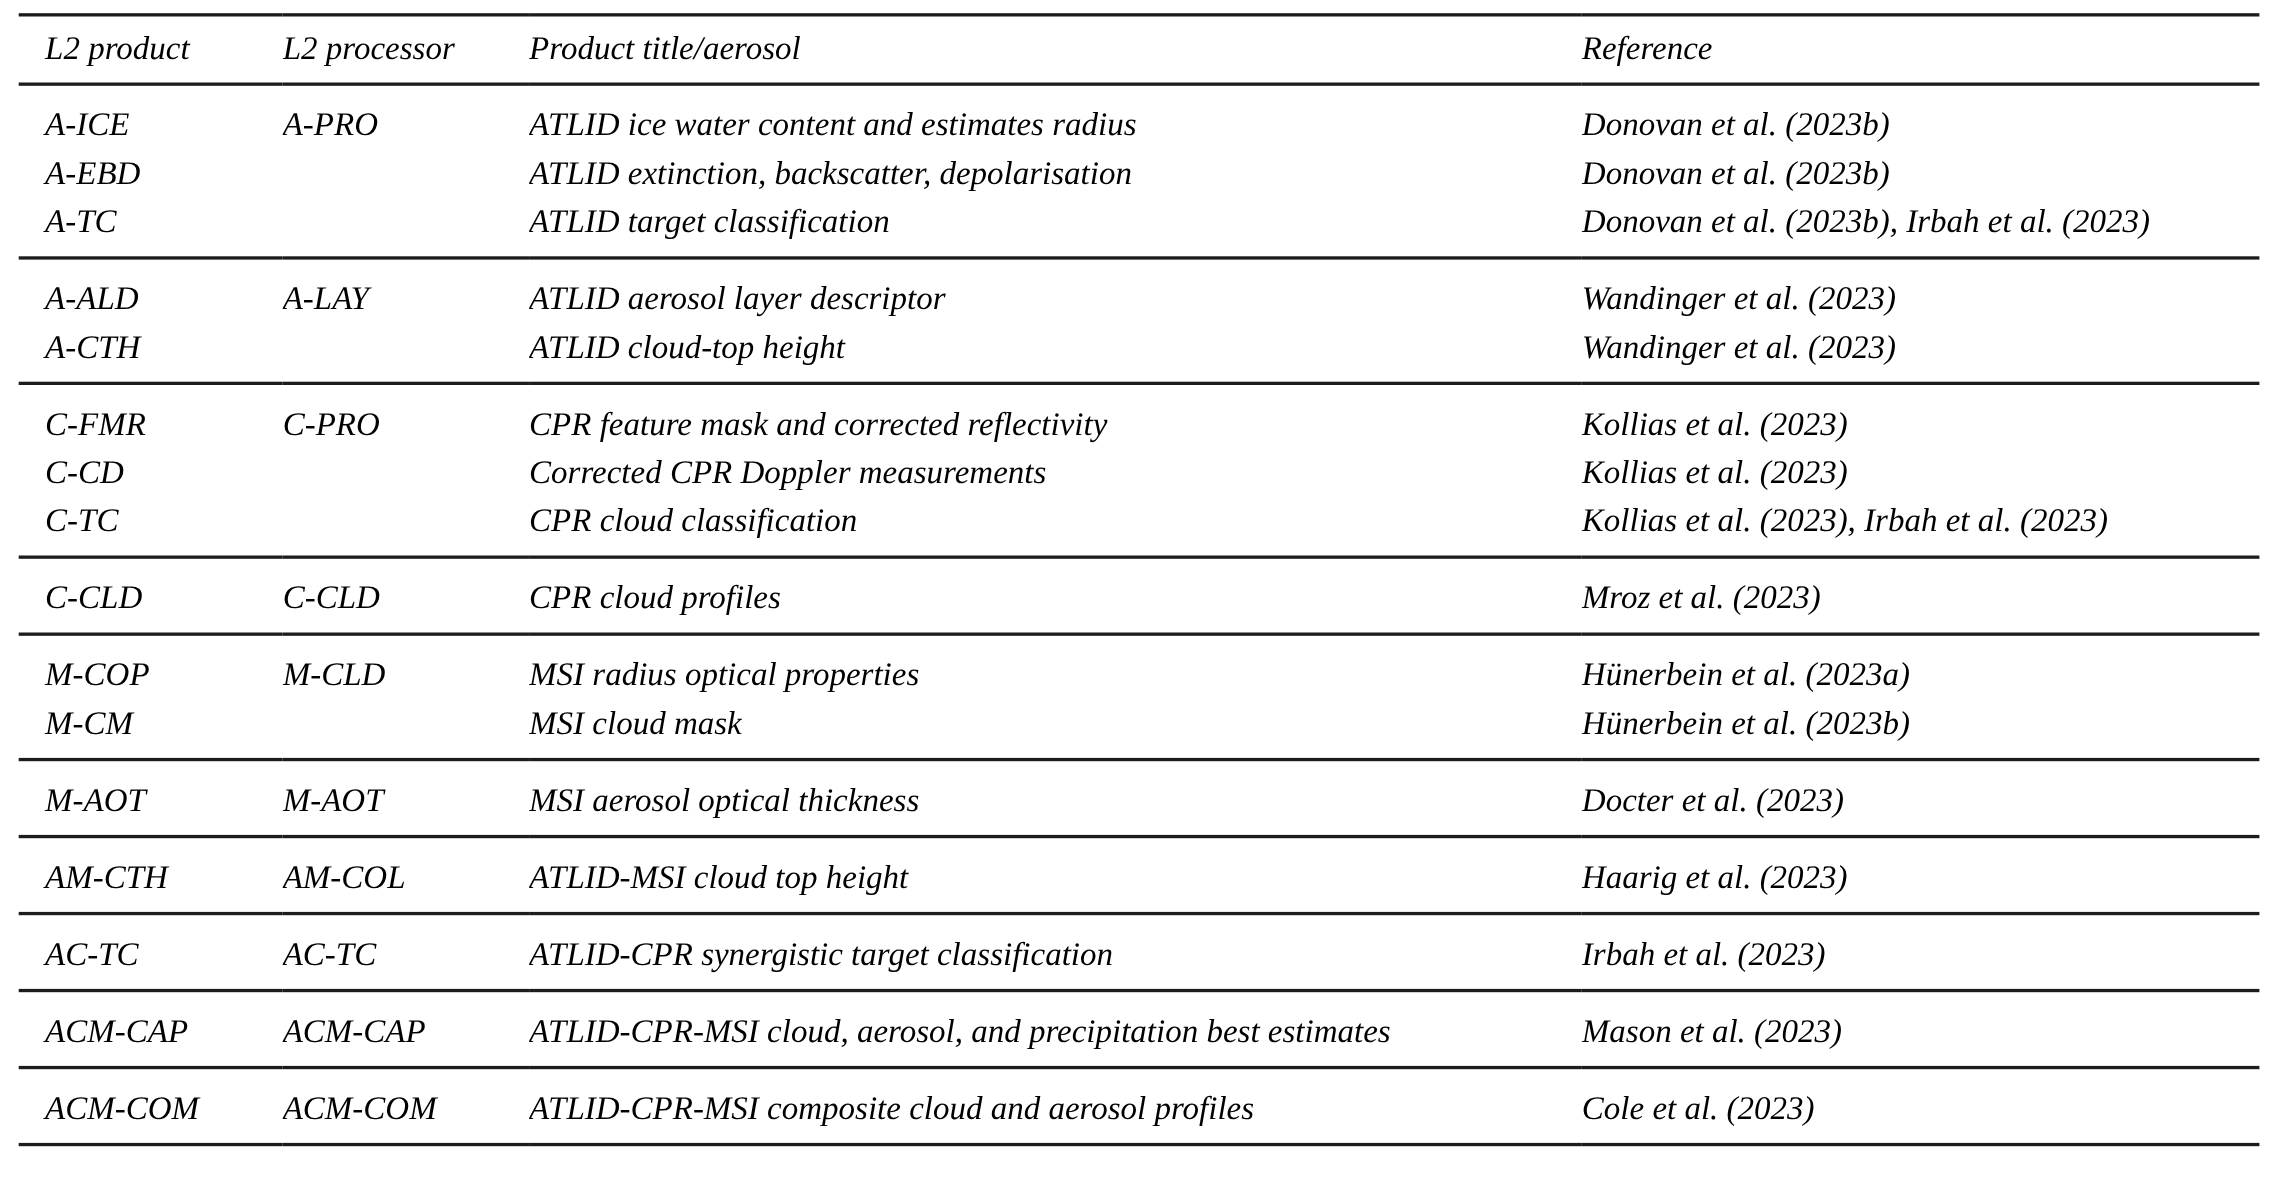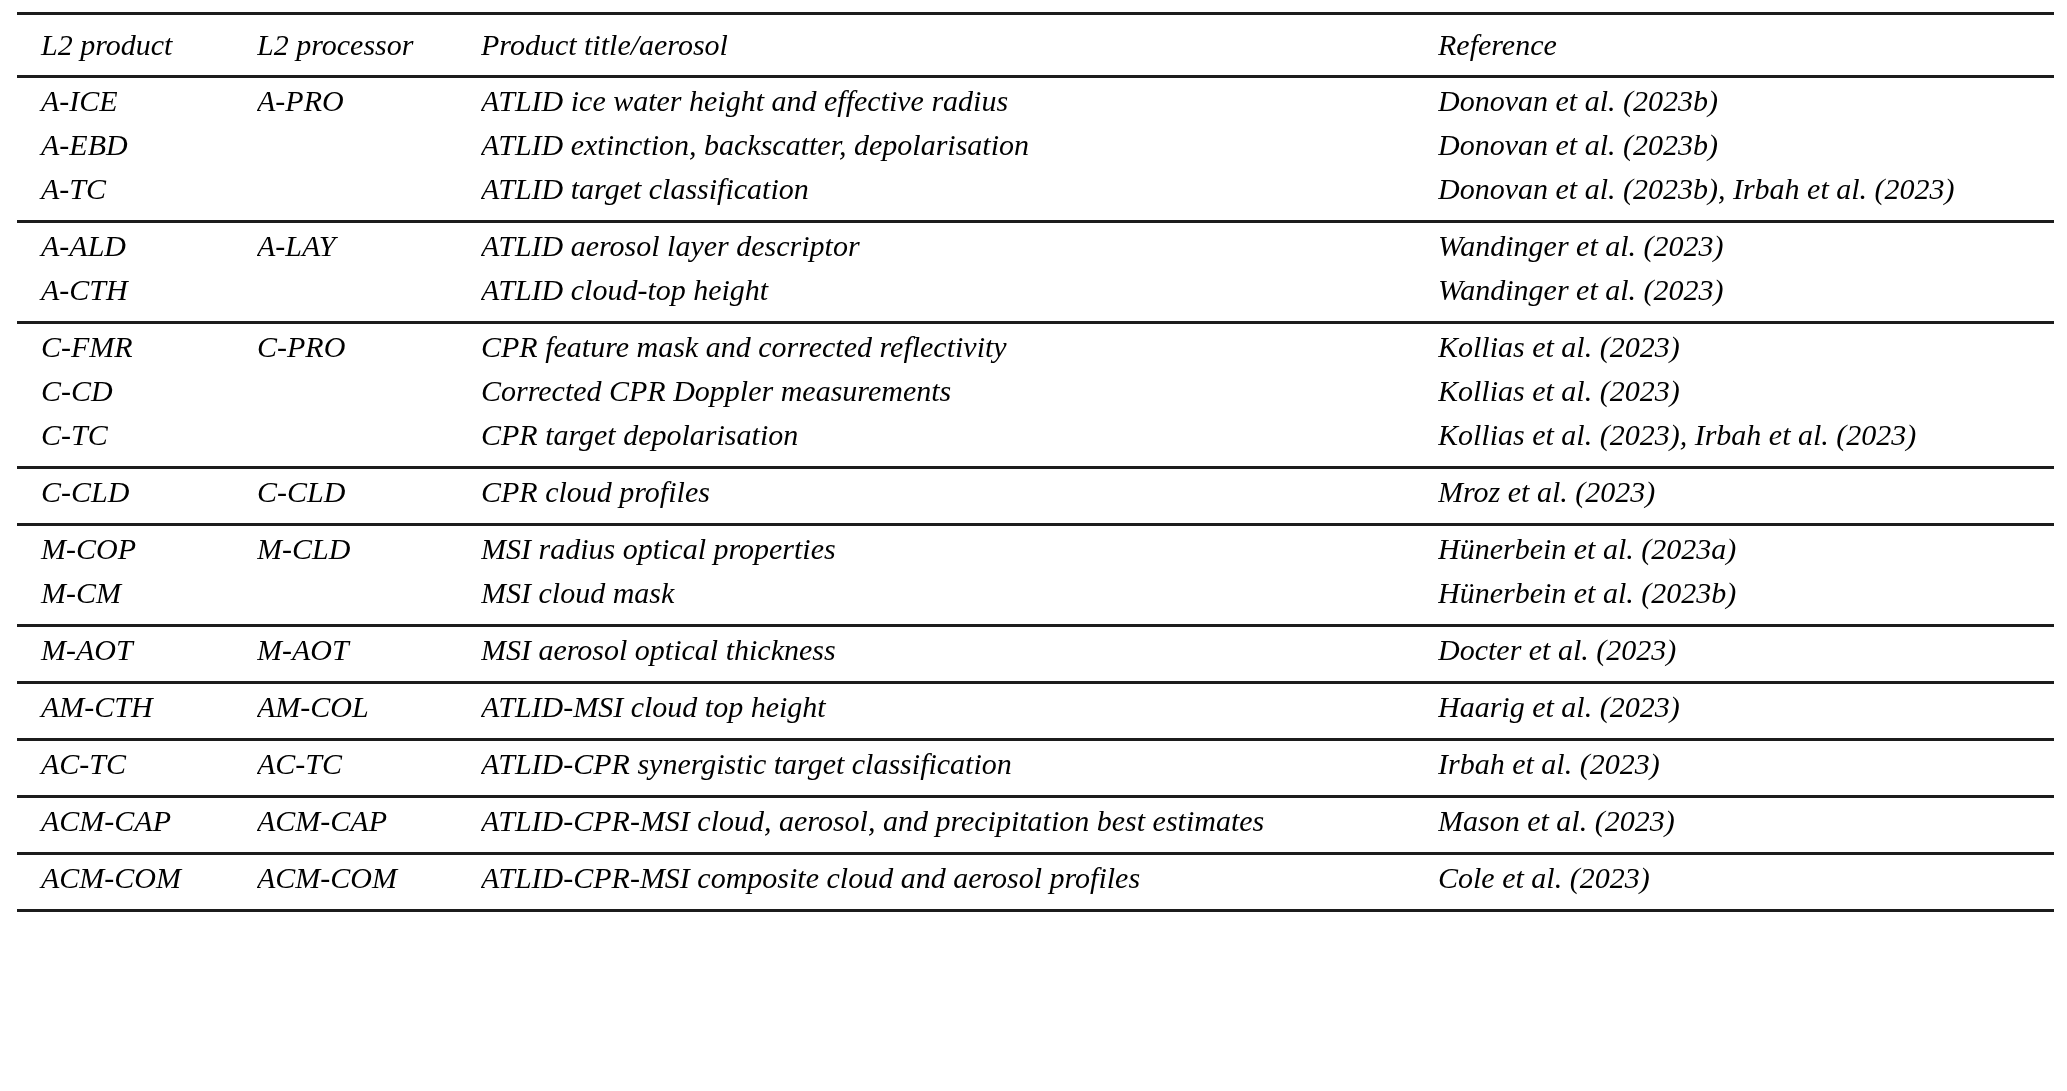--- a/index.html
+++ b/index.html
@@ -41,21 +41,21 @@
   }
   th:first-child, td:first-child { padding-left: 24px; }
   tbody { border-bottom: 3px solid #1c1c1c; }
   td {
     height: 44px;
     padding: 0;
     vertical-align: middle;
     white-space: nowrap;
     overflow: hidden;
   }
-  tbody tr:first-child th, tbody tr:first-child td { padding-top: 1px; }
+  tbody tr:first-child th, tbody tr:first-child td { padding-top: 14px; }
   tbody tr:last-child th, tbody tr:last-child td { padding-bottom: 9px; }
 </style>
 </head>
 <body>
 
 <div class="page">
   <table class="products-table">
     <colgroup>
       <col class="c1">
         <col class="c2">
@@ -68,21 +68,21 @@
         <th>L2 processor</th>
         <th>Product title/aerosol</th>
         <th>Reference</th>
       </tr>
     </thead>
 
     <tbody>
       <tr>
         <td>A-ICE</td>
         <td>A-PRO</td>
-        <td>ATLID ice water height and effective radius</td>
+        <td>ATLID ice water content and estimates radius</td>
         <td>Donovan et al. (2023b)</td>
       </tr>
       <tr>
         <td>A-EBD</td>
         <td></td>
         <td>ATLID extinction, backscatter, depolarisation</td>
         <td>Donovan et al. (2023b)</td>
       </tr>
       <tr>
         <td>A-TC</td>
@@ -116,21 +116,21 @@
       </tr>
       <tr>
         <td>C-CD</td>
         <td></td>
         <td>Corrected CPR Doppler measurements</td>
         <td>Kollias et al. (2023)</td>
       </tr>
       <tr>
         <td>C-TC</td>
         <td></td>
-        <td>CPR target depolarisation</td>
+        <td>CPR cloud classification</td>
         <td>Kollias et al. (2023), Irbah et al. (2023)</td>
       </tr>
     </tbody>
 
     <tbody>
       <tr>
         <td>C-CLD</td>
         <td>C-CLD</td>
         <td>CPR cloud profiles</td>
         <td>Mroz et al. (2023)</td>

